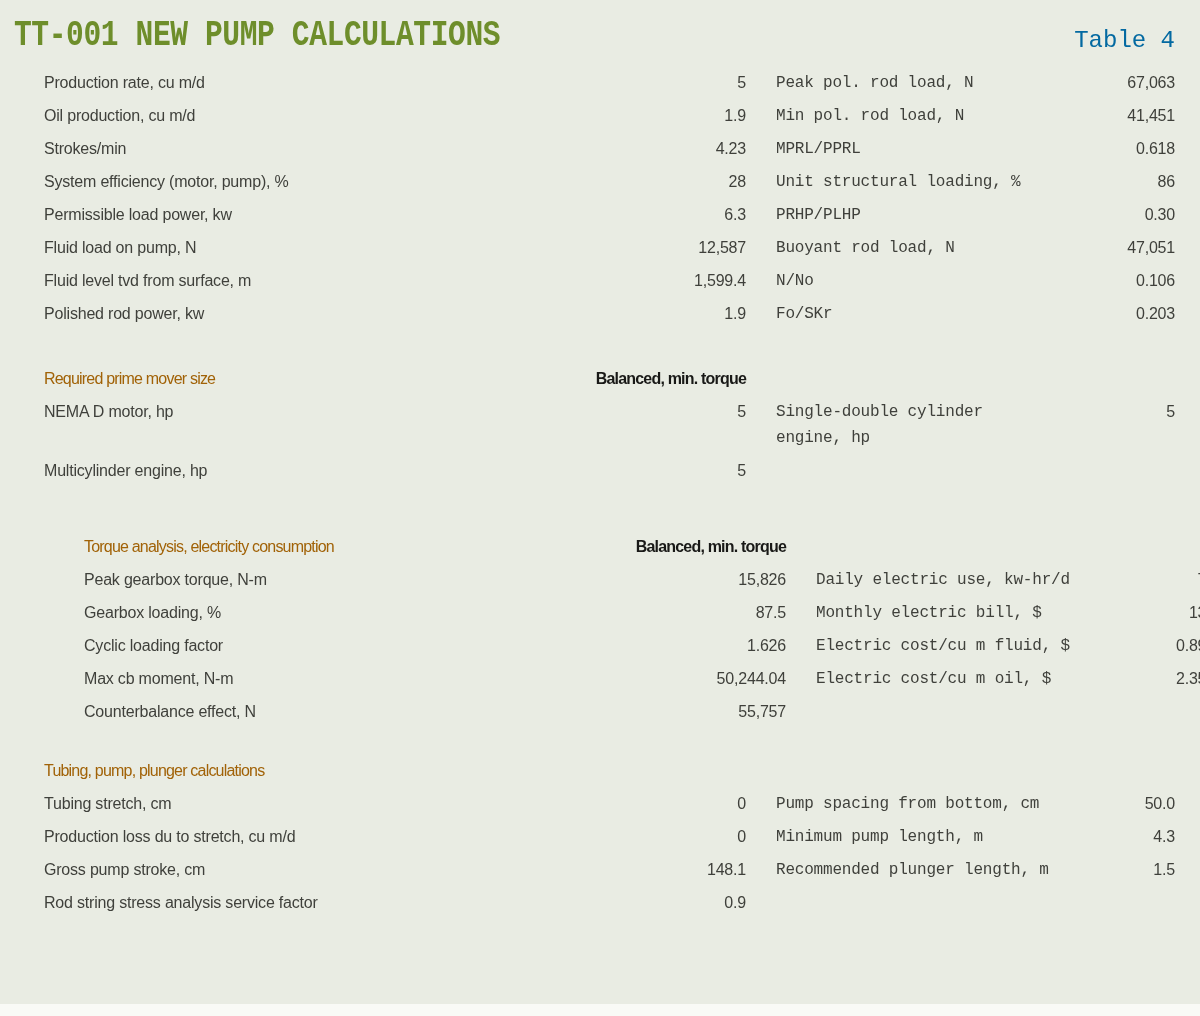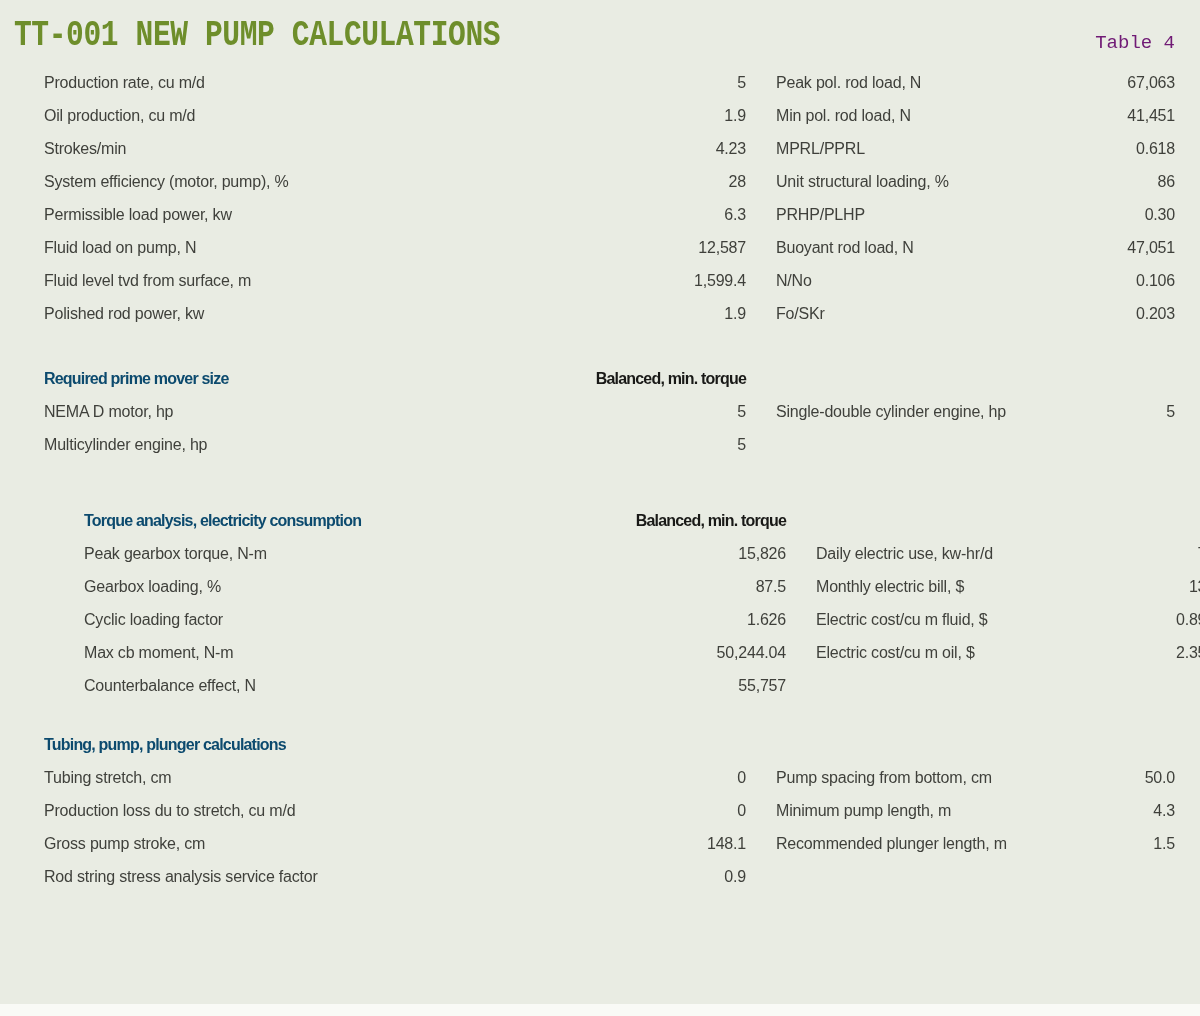--- a/index.html
+++ b/index.html
@@ -21,36 +21,36 @@
     height:56px; box-sizing:border-box;font-family:Liberation Mono, monospace;
   }
   .title {
     font-size:37px; font-weight:bold;
     color:#6e8e2b;
     letter-spacing:-0.5px;
     white-space:nowrap;
     transform:scaleX(0.8); transform-origin:left bottom;
   }
   .table-label {
-    font-size:19px; color:#701a75;
+    font-size:24px; color:#0369a1;
     padding-bottom:2px;
   }
   .table { padding:14px 25px 0 44px; }
   .row {
     display:grid;
     grid-template-columns:472px 230px 30px 285px 114px;
     align-items:start;
     padding-bottom:7px;
     font-size:16px; line-height:26px;
     color:#3f403b; letter-spacing:-0.2px;
   }
   .lv, .rv { text-align:right; white-space:nowrap; }
-  .rl { padding-right:4px; }
+  .rl { padding-right:4px;font-family:Liberation Mono, monospace; }
   .section-header .hl {
-    font-weight:bold; color:#0c4a6e;
+    font-weight:normal; color:#a16207;
     letter-spacing:-0.8px; white-space:nowrap;
   }
   .section-header .hr {
     font-weight:bold; color:#191917;
     letter-spacing:-0.8px; white-space:nowrap;
     text-align:right;
   }
   .section.s1 { margin-top:32px; }
   .section.s2 { margin-top:43px;margin-left:40px; }
   .section.s3 { margin-top:26px; }

